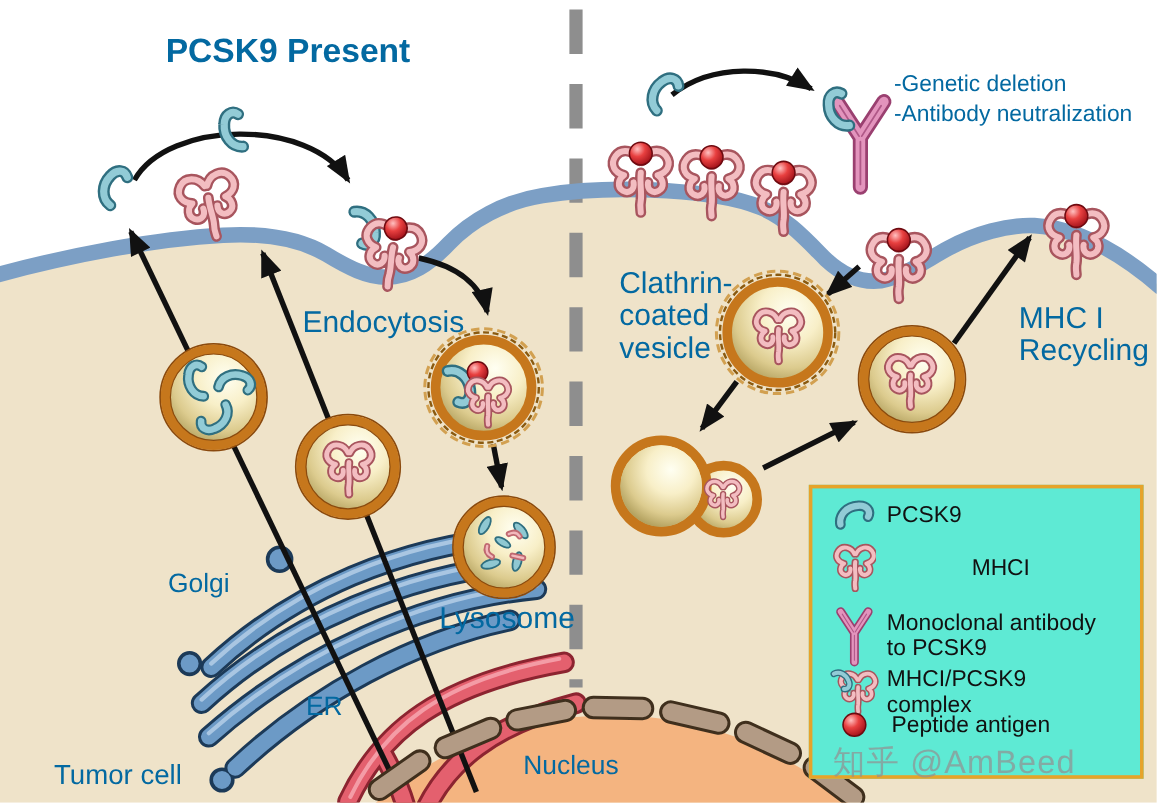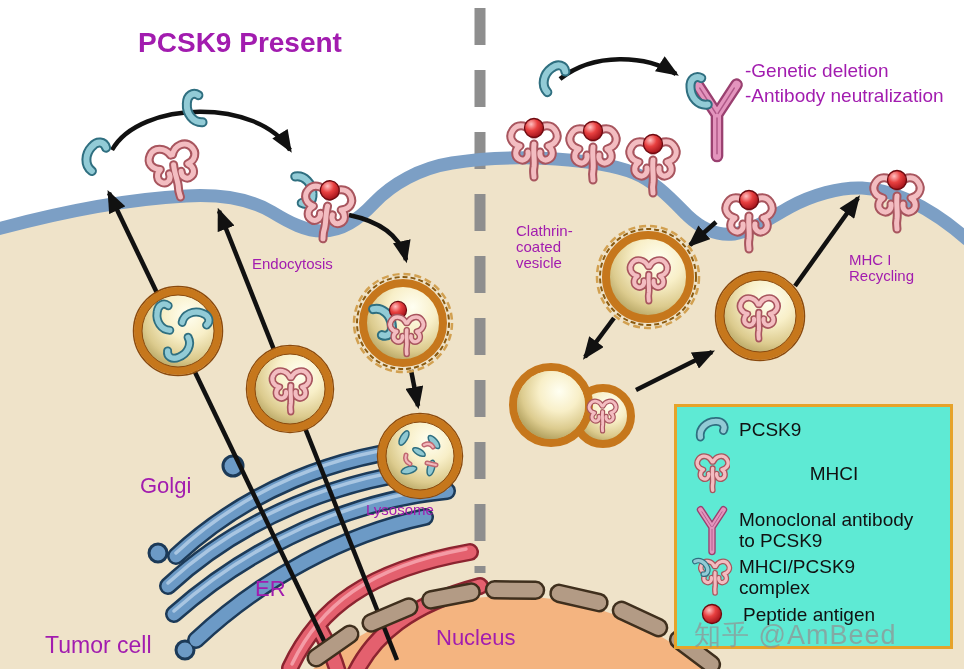--- a/index.html
+++ b/index.html
@@ -1,22 +1,22 @@
 <!DOCTYPE html>
 <html><head>
 <meta charset="utf-8">
 <style>
   html,body{margin:0;padding:0;background:#fff;}
   #stage{position:relative;width:964px;height:669px;overflow:hidden;background:#fff;
          font-family:"Liberation Sans",sans-serif;color:#111;}
   #art{position:absolute;left:0;top:0;z-index:1;}
-  .lbl{position:absolute;z-index:2;color:#a21caf;line-height:1.08;white-space:nowrap;}
+  .lbl{position:absolute;z-index:2;color:#0369a1;line-height:1.08;white-space:nowrap;}
   .title{font-weight:bold;font-size:28px;width:250px;text-align:center;}
   .small{font-size:19px;}
-  .mid{font-size:15px;}
+  .mid{font-size:25px;}
   .big{font-size:22px;}
   #absent-methods{line-height:1.3;}
   #legend-box{position:absolute;left:674px;top:404px;width:279px;height:245px;z-index:2;
               background:#5eead4;border:3px solid #E6A32A;box-sizing:border-box;}
   .legend-row{position:absolute;left:14px;display:flex;align-items:center;gap:6px;}
   .legend-icon{width:42px;display:flex;justify-content:center;align-items:center;flex:0 0 42px;}
   .legend-label{font-size:19px;line-height:21px;white-space:normal;width:190px;}
   #watermark{position:absolute;left:694px;top:617px;z-index:3;font-size:27px;
              color:rgba(145,145,145,0.72);letter-spacing:1px;}
 </style>
@@ -290,21 +290,21 @@
     <span class="legend-label">Monoclonal antibody to PCSK9</span>
   </div>
   <div class="legend-row" style="top:146px;">
     <span class="legend-icon">
       <svg width="42" height="48" viewBox="-38 -24 68 68">
             <use href="#g-complex"></use>
           </svg>
     </span>
     <span class="legend-label">MHCI/PCSK9 complex</span>
   </div>
-  <div class="legend-row" style="top:196px;gap:10px;">
+  <div class="legend-row" style="top:186px;gap:10px;">
     <span class="legend-icon">
       <svg width="22" height="22" viewBox="-11 -11 22 22">
             <use href="#g-antigen"></use>
           </svg>
     </span>
     <span class="legend-label">Peptide antigen</span>
   </div>
 </div>
 
 <div id="watermark">知乎 @AmBeed</div>

